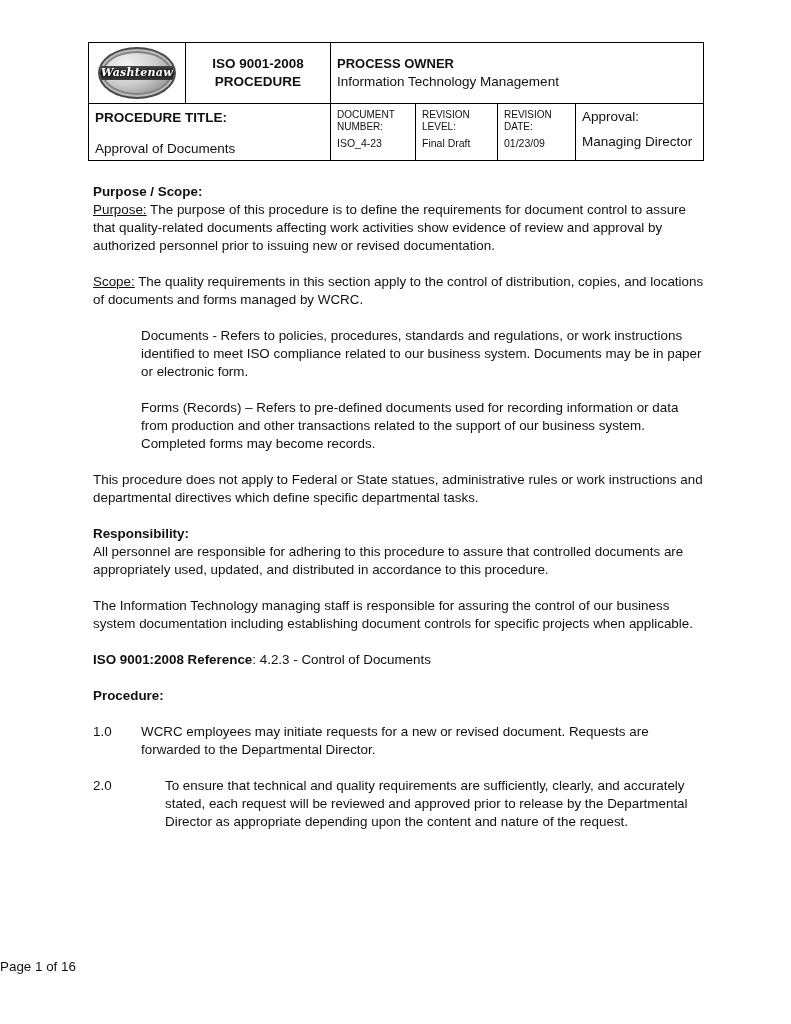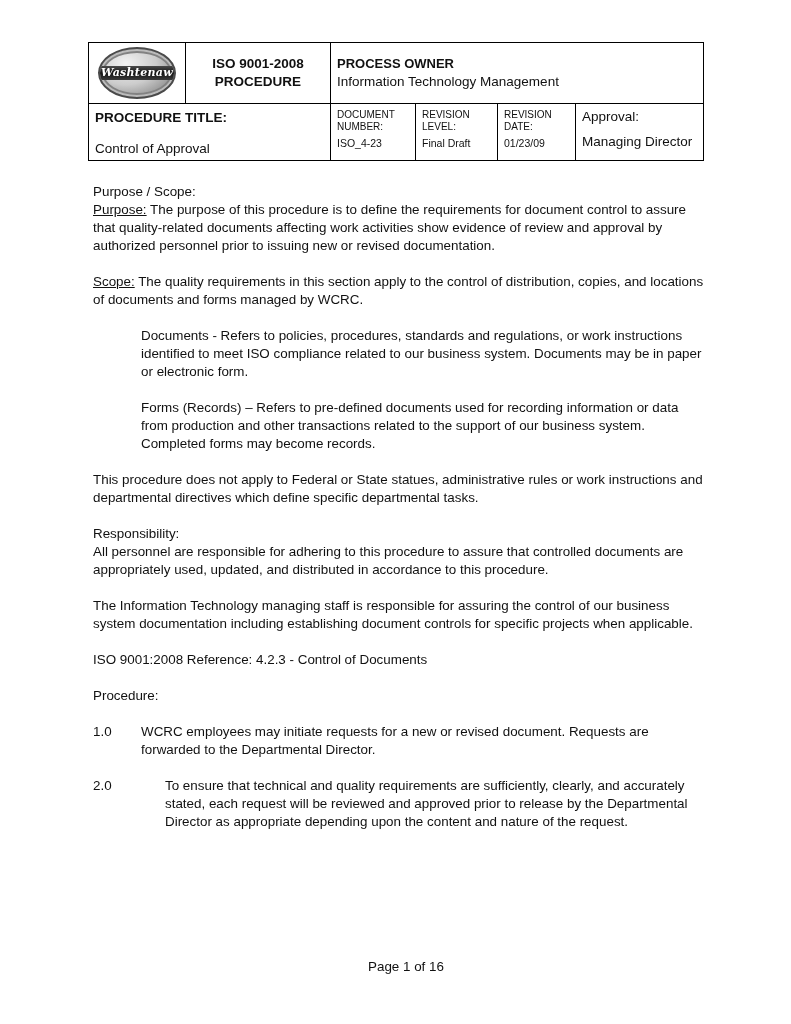--- a/index.html
+++ b/index.html
@@ -83,39 +83,38 @@
   
   .doc-body {
     position: absolute;
     left: 88px;
     top: 183px;
     width: 616px;
     font-size: 13.4px;
     line-height: 18px;
     padding-left: 5px;
   }
-  .heading { font-weight: normal; }
+  .heading { font-weight: bold; }
   .para { margin: 0 0 18px 0; }
   .indent { padding-left: 48px; }
   .underline { text-decoration: underline; }
   .gap-after { margin-bottom: 18px; }
 
   .step { display: flex; margin-bottom: 18px; }
   .step:last-child { margin-bottom: 0; gap: 24px; }
   .step-num { flex: 0 0 48px; width: 48px; }
   .step-text { flex: 1; }
 
   .footer {
     position: absolute;
     left: 0; right: 1px;
     bottom: 48px;
-    text-align: center;
+    text-align: left;
     font-size: 13.4px;
     line-height: 18px;
-    margin-left: 22px;
   }
 </style>
 </head>
 <body>
 
 <div class="page">
 
   <table class="header-table">
     <colgroup>
       <col style="width:97px">
@@ -137,21 +136,21 @@
           <div>PROCEDURE</div>
         </td>
         <td class="owner-cell" colspan="4">
           <div class="owner-label">PROCESS OWNER</div>
           <div class="owner-value">Information Technology Management</div>
         </td>
       </tr>
       <tr class="row2">
         <td class="title-cell" colspan="2">
           <div class="title-label">PROCEDURE TITLE:</div>
-          <div class="title-value">Control of Approval</div>
+          <div class="title-value">Approval of Documents</div>
         </td>
         <td class="meta-cell">
           <div class="meta-label">DOCUMENT NUMBER:</div>
           <div class="meta-value">ISO_4-23</div>
         </td>
         <td class="meta-cell">
           <div class="meta-label">REVISION LEVEL:</div>
           <div class="meta-value">Final Draft</div>
         </td>
         <td class="meta-cell">

